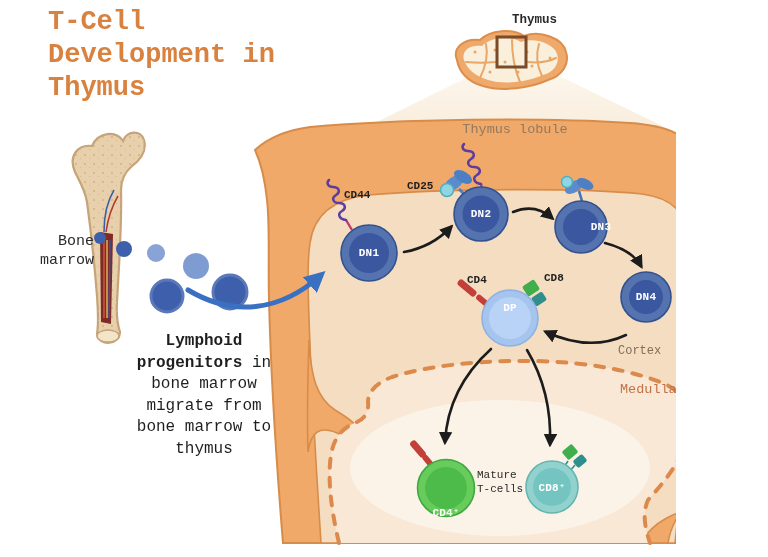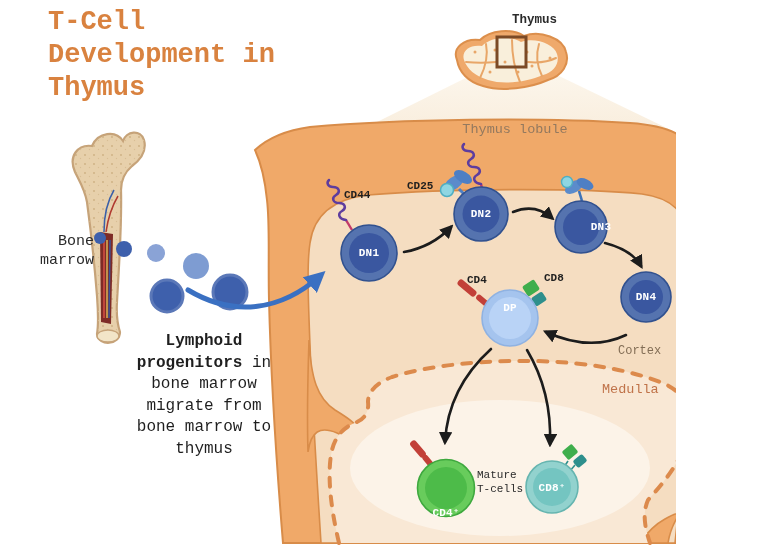--- a/index.html
+++ b/index.html
@@ -12,21 +12,21 @@
   .title{
     left:28px;top:6px;width:250px;
     font-size:27px;font-weight:800;line-height:1.22;color:#D9823F;
   }
   .thymus-lbl{left:437px;top:13px;width:100px;text-align:right;
     font-size:12.5px;font-weight:600;color:#2b2b2b;}
   .lobule-lbl{left:410px;top:122px;width:170px;text-align:center;
     font-size:13.5px;font-weight:500;color:#93795F;}
   .marker-lbl{font-size:11px;font-weight:700;color:#1f1f1f;}
   .cortex-lbl{left:598px;top:344px;font-size:12px;color:#826D55;}
-  .medulla-lbl{left:582px;top:382px;font-size:13.5px;color:#C0734A;}
+  .medulla-lbl{left:600px;top:382px;font-size:13.5px;color:#C0734A;}
   .mature-lbl{left:457px;top:469px;width:58px;font-size:11px;line-height:1.25;color:#2b2b2b;}
   .bone-lbl{left:16px;top:233px;width:58px;text-align:right;
     font-size:15px;line-height:1.25;color:#2b2b2b;}
   .caption{left:108px;top:331px;width:152px;text-align:center;
     font-size:16px;line-height:1.35;color:#1f1f1f;}
   .caption b{font-weight:700;}
   .cell-label{
     position:absolute;transform:translate(-50%,-50%);
     color:#ffffff;font-weight:700;font-size:11px;letter-spacing:.2px;
   }

